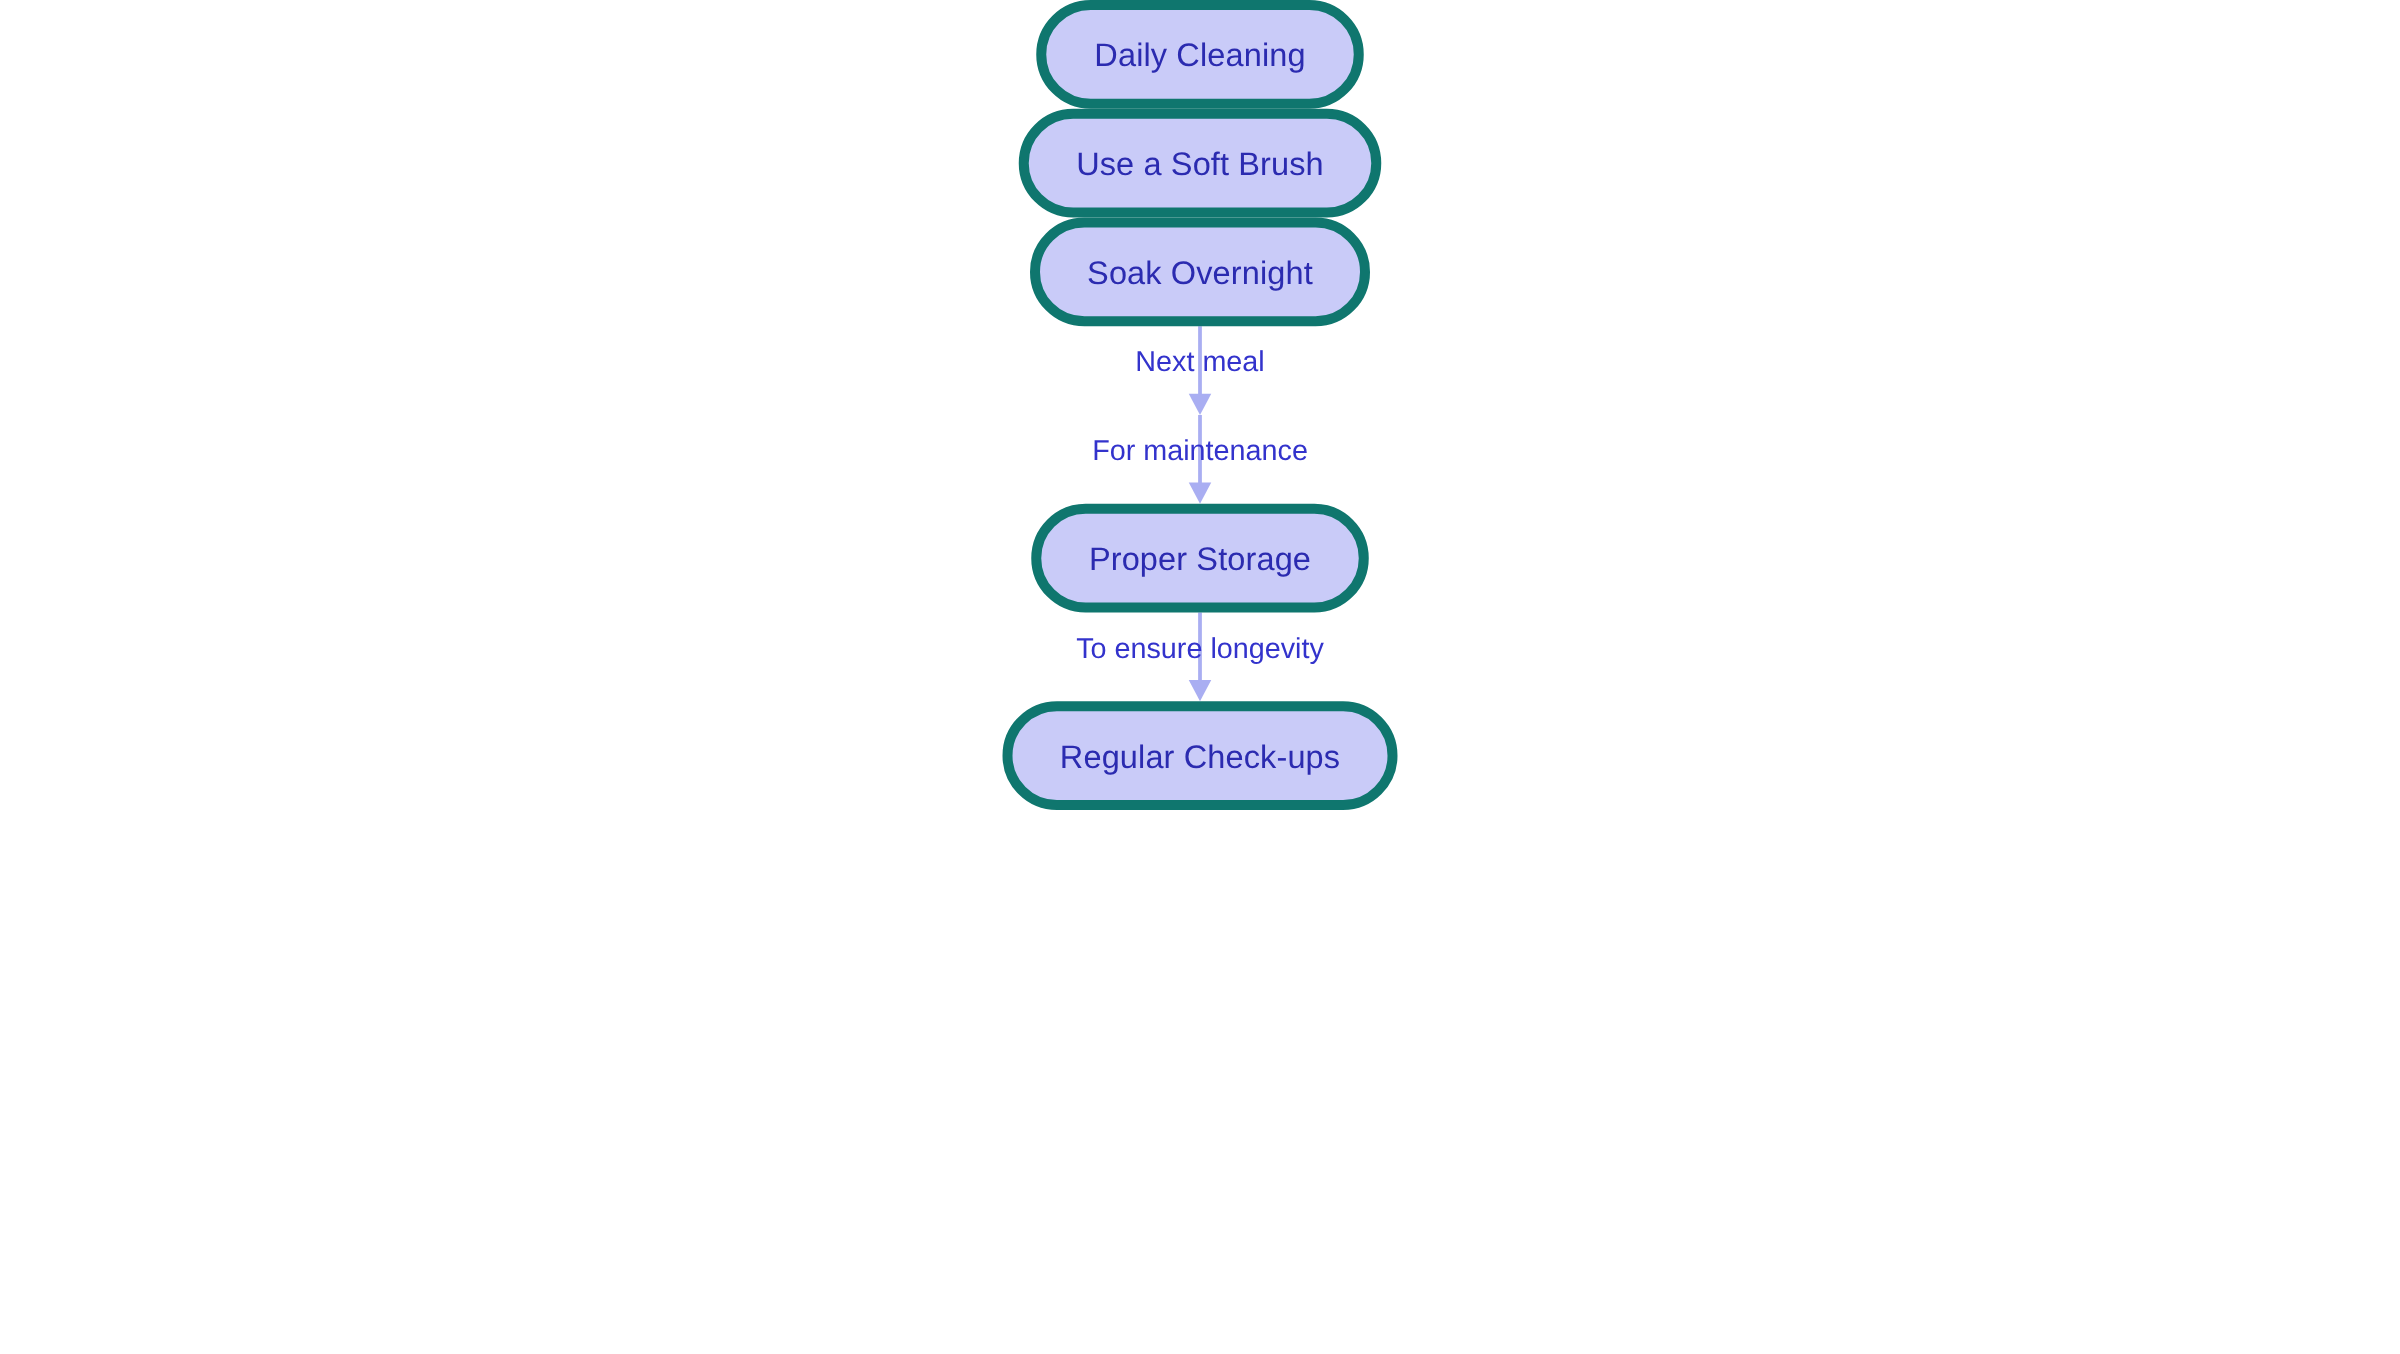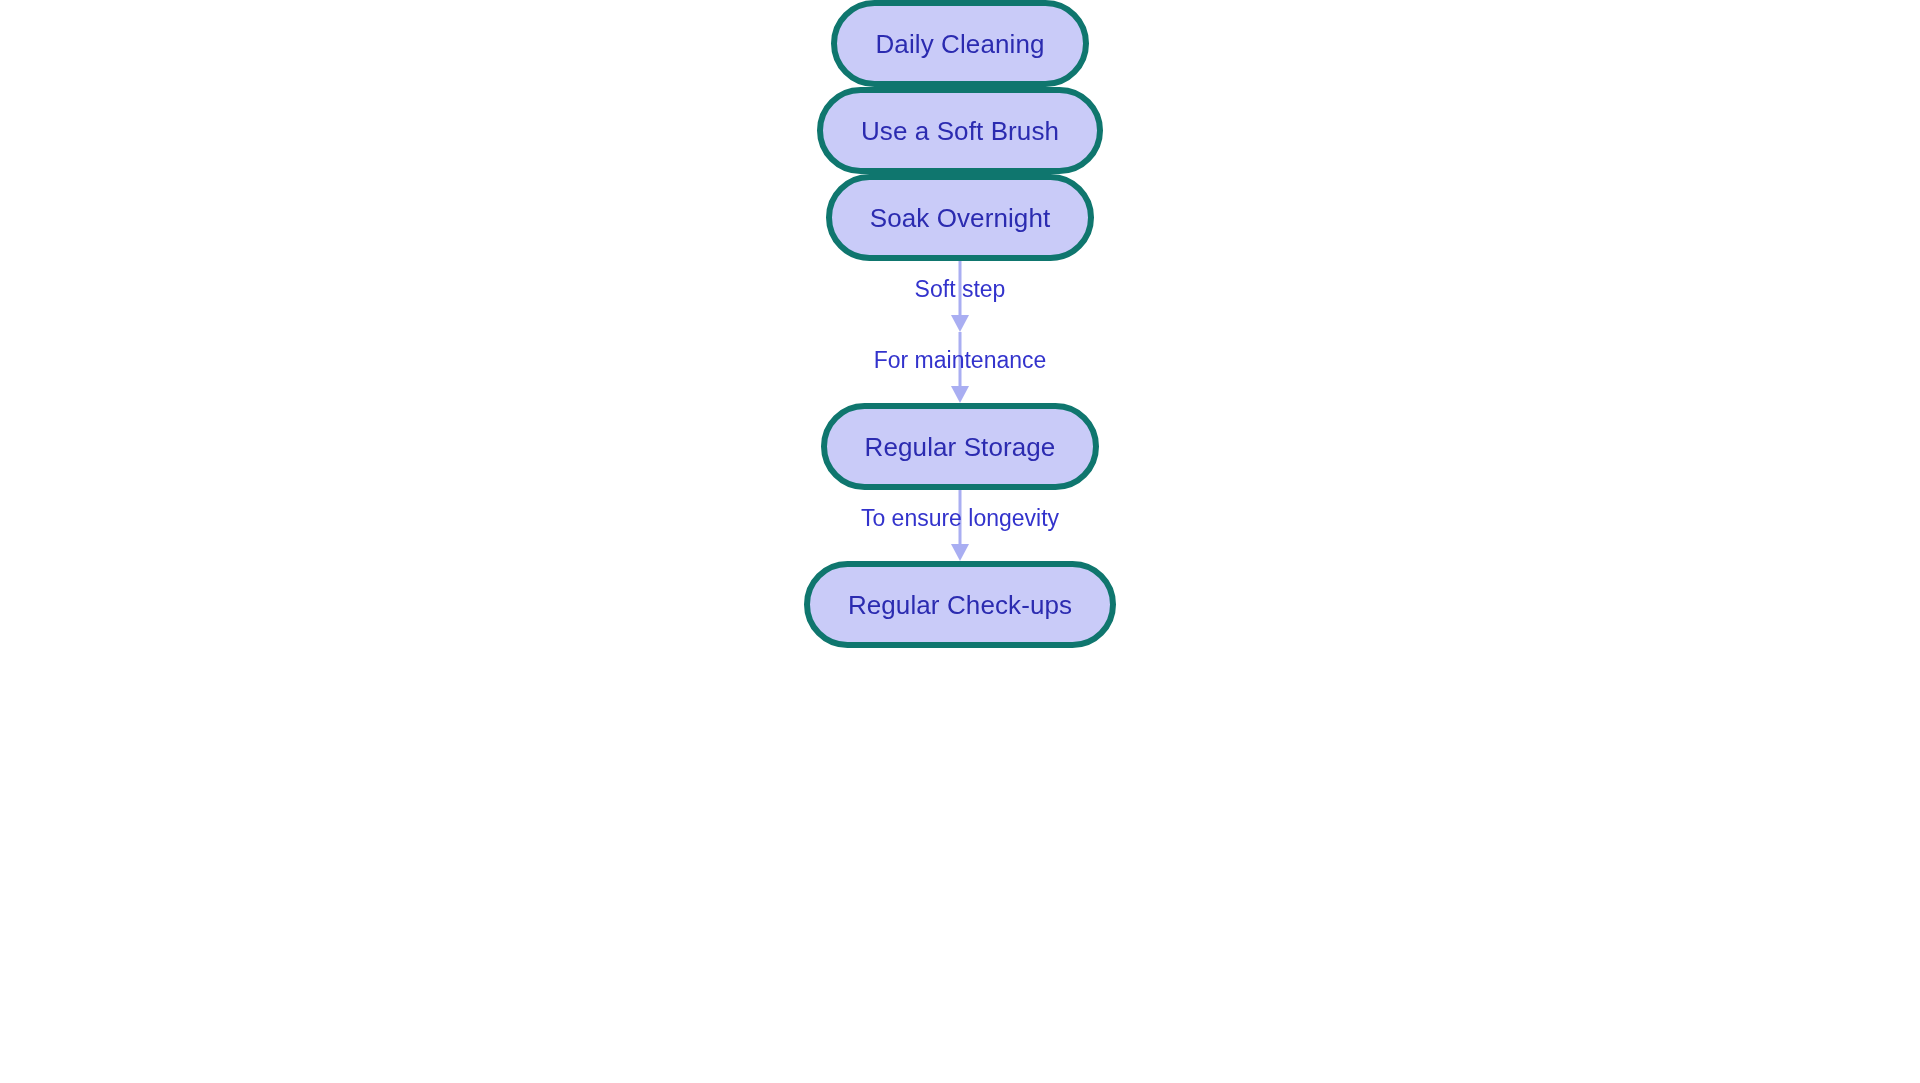--- a/index.html
+++ b/index.html
@@ -31,21 +31,21 @@
     flex-direction: column;
     align-items: center;
   }
 
   
   .node {
     box-sizing: border-box;
     height: 87px;
     border-radius: 44px;
     background: #c9cbf8;
-    border: 6px solid #0f766e;
+    border: 8px solid #0f766e;
     color: #2b2bb0;
     display: flex;
     align-items: center;
     justify-content: center;
     padding: 0 38px;
     font-size: 26px;
     line-height: 1;
     white-space: nowrap;
     letter-spacing: 0.1px;
     position: relative;
@@ -111,32 +111,32 @@
     </div>
 
 
     <div class="node">
       <span>Soak Overnight</span>
     </div>
 
     <div class="edge">
       <span class="edge-line"></span>
       <span class="edge-arrow"></span>
-      <span class="edge-label">Soft step</span>
+      <span class="edge-label">Next meal</span>
     </div>
 
 
     <div class="edge">
       <span class="edge-line"></span>
       <span class="edge-arrow"></span>
       <span class="edge-label">For maintenance</span>
     </div>
 
     <div class="node">
-      <span>Regular Storage</span>
+      <span>Proper Storage</span>
     </div>
 
     <div class="edge">
       <span class="edge-line"></span>
       <span class="edge-arrow"></span>
       <span class="edge-label">To ensure longevity</span>
     </div>
 
     <div class="node">
       <span>Regular Check-ups</span>

